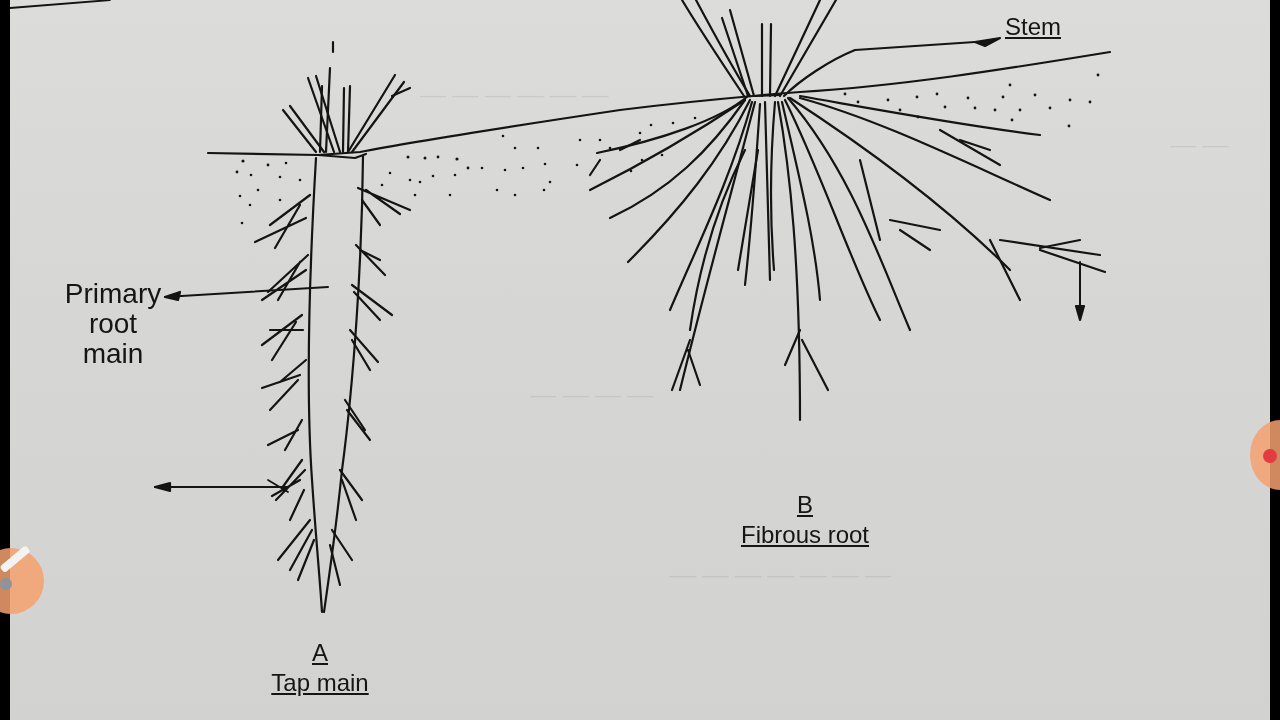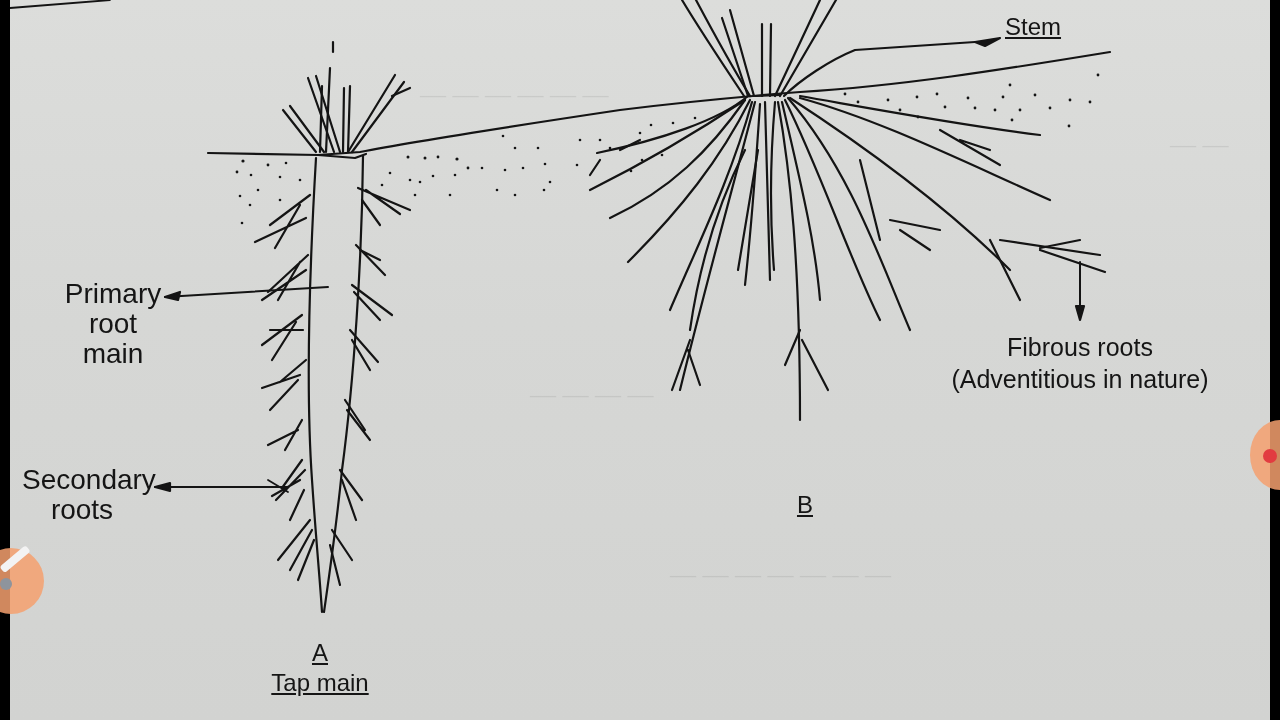--- a/index.html
+++ b/index.html
@@ -195,37 +195,30 @@
   </svg>
 
   <div class="lbl lbl-md" style="left:995px;top:12px;">Stem</div>
 
   <div class="lbl lbl-sm" style="left:48px;top:279px;width:110px;">
     <div>Primary</div>
     <div>root</div>
     <div>main</div>
   </div>
 
-  <div class="lbl lbl-sm" style="left:12px;top:465px;width:120px;">
-    <div>Secondary</div>
-    <div>roots</div>
-  </div>
-
-  <div class="lbl lbl-lg" style="left:900px;top:331px;width:340px;">
-    <div>Fibrous roots</div>
-    <div>(Adventitious in nature)</div>
-  </div>
+
 
   <div class="lbl lbl-md" style="left:250px;top:638px;width:120px;">
     <div>A</div>
     <div>Tap main</div>
   </div>
 
   <div class="lbl lbl-md" style="left:690px;top:490px;width:210px;">
     <div>B</div>
+    <div>Fibrous root</div>
   </div>
 </div>
 
 <div class="fab fab-left"></div>
 <div class="pencil"></div>
 <div class="pencil-tip"></div>
 
 <div class="fab fab-right"></div>
 <div class="rec-dot"></div>
 

